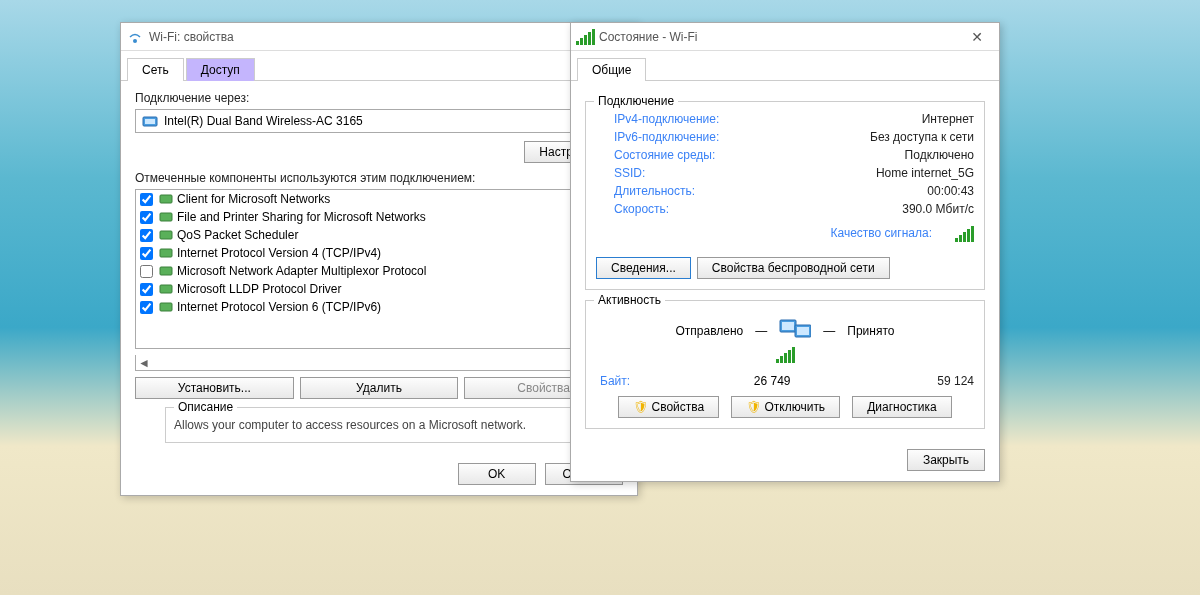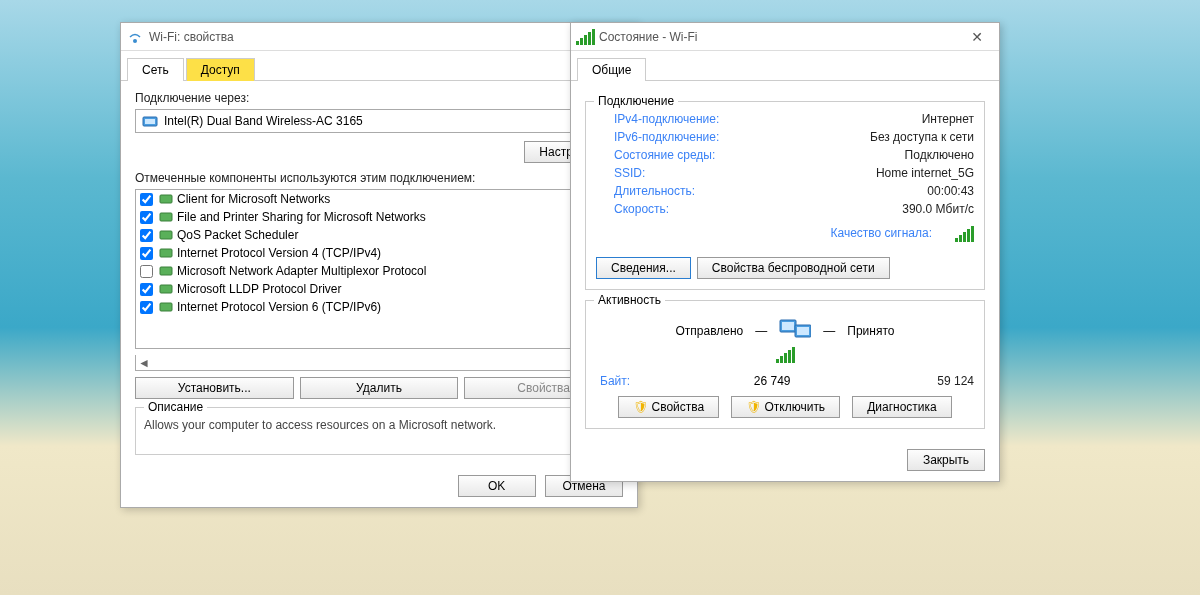--- a/index.html
+++ b/index.html
@@ -27,21 +27,21 @@
   border-bottom: 1px solid #ddd;
 }
 .titlebar .icon { margin-right: 6px; width: 16px; height: 16px; display: inline-flex; align-items: center; justify-content: center; }
 .titlebar .title { flex: 1; color: #555; }
 .titlebar .close { width: 32px; text-align: center; color: #555; cursor: default; font-size: 14px; }
 .tabrow { display: flex; padding: 6px 20px 0 6px; border-bottom: 1px solid #ccc; }
 .tab {
   padding: 4px 14px;
   border: 1px solid #ccc;
   border-bottom: none;
-  background: #fde047;
+  background: #c4b5fd;
   margin-right: 2px;
   position: relative;
   top: 1px;
   cursor: default;
 }
 .tab.active { background: #fff; z-index: 2; }
 .content { padding: 10px 14px; }
 .label { color: #222; margin-bottom: 4px; }
 .adapter-box {
   border: 1px solid #aaa;
@@ -81,23 +81,24 @@
   height: 16px;
   display: flex;
   align-items: center;
   padding: 0 2px;
   justify-content: space-between;
   color: #666;
 }
 .btnrow { display: flex; gap: 6px; margin-top: 6px; }
 .fieldset {
   border: 1px solid #ccc;
-  padding: 6px 8px 20px 8px;
+  padding: 6px 8px 8px 8px;
   margin-top: 8px;
   position: relative;
+  margin-left: 30px;
 }
 .fieldset .legend {
   position: absolute;
   top: -8px;
   left: 8px;
   background: #fff;
   padding: 0 4px;
   font-size: 12px;
 }
 .desc { color: #444; line-height: 1.3; padding-top: 4px; }

